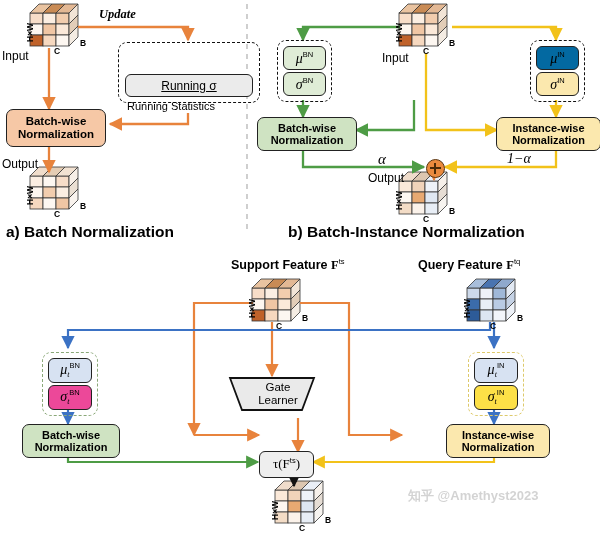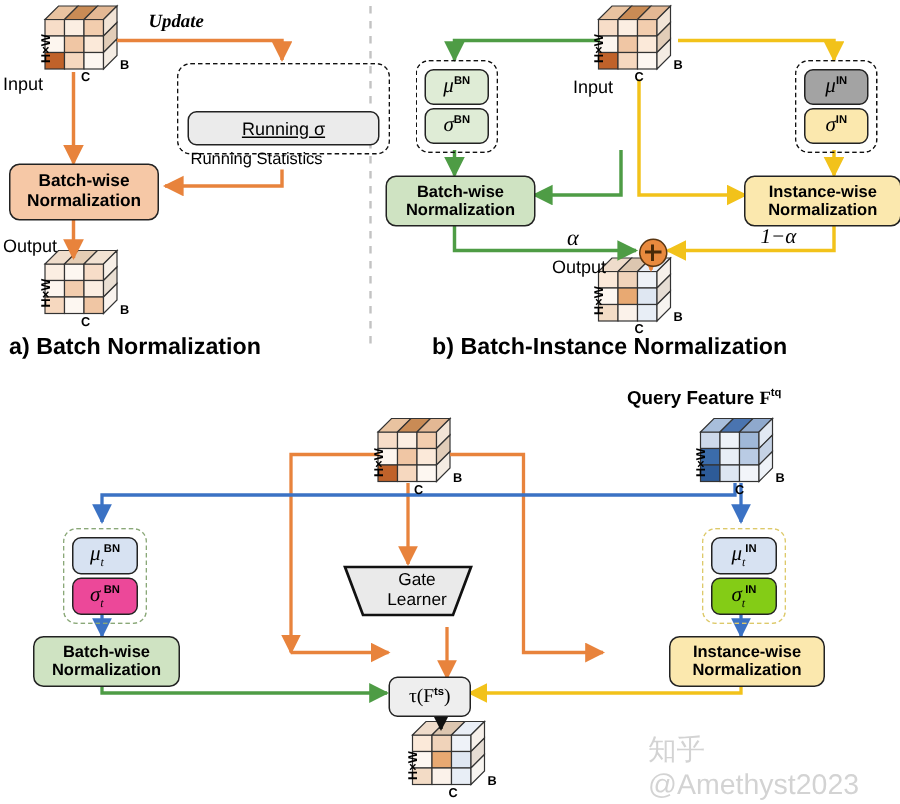--- a/index.html
+++ b/index.html
@@ -12,30 +12,30 @@
   .axislbl{font-size:8.5px;font-weight:bold;font-family:"Liberation Sans",sans-serif;}
   .vlbl{font-size:8.5px;font-weight:bold;transform:rotate(-90deg);transform-origin:left top;}
   .nodebox{position:absolute;display:flex;align-items:center;justify-content:center;
            text-align:center;border:1.6px solid #222;border-radius:7px;
            font-size:11.5px;font-weight:bold;line-height:1.12;}
   .statbox{position:absolute;display:flex;align-items:center;justify-content:center;
            border:1.4px solid #222;border-radius:6px;font-size:12px;}
   .dashgrp{position:absolute;border:1.6px dashed #111;border-radius:9px;}
   .mu,.sg{font-family:"Liberation Serif",serif;font-style:italic;font-size:14px;}
   sup.sc{font-style:normal;font-size:7.5px;font-family:"Liberation Sans",sans-serif;
-         font-weight:bold;letter-spacing:0;vertical-align:super;}
+         font-weight:normal;letter-spacing:0;vertical-align:super;}
   sub.sb{font-style:italic;font-size:8px;font-family:"Liberation Serif",serif;vertical-align:sub;}
   .smalltxt{font-size:10.5px;}
   .ital{font-style:italic;font-weight:bold;font-size:12.5px;font-family:"Liberation Serif",serif;}
   .plus{position:absolute;width:17px;height:17px;border-radius:50%;
         background:#e98a3e;border:1.6px solid #5a3510;}
   .plus:before,.plus:after{content:"";position:absolute;background:#4a2a08;}
   .plus:before{left:3px;top:7px;width:11px;height:2.2px;}
   .plus:after{top:3px;left:7px;height:11px;width:2.2px;}
-  .wm{position:absolute;color:rgba(120,120,120,.33);font-size:19px;font-weight:normal;margin-left:24px;}
+  .wm{position:absolute;color:rgba(120,120,120,.33);font-size:13px;font-weight:bold;}
   .tau{font-family:"Liberation Serif",serif;font-size:13px;}
   .gate{position:absolute;display:flex;flex-direction:column;align-items:center;
         justify-content:center;font-size:11.5px;line-height:1.12;}
 </style>
 </head>
 <body>
 
 <div id="stage">
 
 <svg viewBox="0 0 600 536">
@@ -251,21 +251,21 @@
 
 <div class="dashgrp" style="left:277px;top:40px;width:53px;height:60px;"></div>
 <div class="statbox" style="left:283px;top:46px;width:41px;height:22px;background:#dfecd6;">
   <span class="mu"><span>μ</span><sup class="sc">BN</sup></span>
 </div>
 <div class="statbox" style="left:283px;top:72px;width:41px;height:22px;background:#dfecd6;">
   <span class="sg"><span>σ</span><sup class="sc">BN</sup></span>
 </div>
 
 <div class="dashgrp" style="left:530px;top:40px;width:53px;height:60px;"></div>
-<div class="statbox" style="left:536px;top:46px;width:41px;height:22px;background:#a3a3a3;">
+<div class="statbox" style="left:536px;top:46px;width:41px;height:22px;background:#0369a1;">
   <span class="mu"><span>μ</span><sup class="sc">IN</sup></span>
 </div>
 <div class="statbox" style="left:536px;top:72px;width:41px;height:22px;background:#fbe8ae;">
   <span class="sg"><span>σ</span><sup class="sc">IN</sup></span>
 </div>
 
 <div class="nodebox" style="left:257px;top:117px;width:98px;height:32px;background:#cfe3c2;font-size:11px;">Batch-wise Normalization</div>
 <div class="nodebox" style="left:496px;top:117px;width:103px;height:32px;background:#fbe8ae;font-size:11px;">Instance-wise Normalization</div>
 
 <div class="lbl mu" style="left:378px;top:152px;font-size:15px;">α</div>
@@ -273,20 +273,24 @@
 
 <div class="plus" style="left:426px;top:159px;"></div>
 
 <div class="lbl smalltxt" style="left:368px;top:172px;font-size:12px;">Output</div>
 <div class="lbl vlbl" style="left:395px;top:210px;">H×W</div>
 <div class="lbl axislbl" style="left:423px;top:215px;">C</div>
 <div class="lbl axislbl" style="left:449px;top:207px;">B</div>
 
 <div class="lbl panel-title" style="left:288px;top:224px;">b) Batch-Instance Normalization</div>
 
+<div class="lbl" style="left:231px;top:258px;font-size:12.5px;font-weight:bold;">
+  <span>Support Feature</span>
+  <span style="font-family:'Liberation Serif',serif;font-weight:bold;"><span>F</span><sup class="sc">ts</sup></span>
+</div>
 <div class="lbl vlbl" style="left:248px;top:318px;">H×W</div>
 <div class="lbl axislbl" style="left:276px;top:322px;">C</div>
 <div class="lbl axislbl" style="left:302px;top:314px;">B</div>
 
 <div class="lbl" style="left:418px;top:258px;font-size:12.5px;font-weight:bold;">
   <span>Query Feature</span>
   <span style="font-family:'Liberation Serif',serif;font-weight:bold;text-align:center;"><span>F</span><sup class="sc">tq</sup></span>
 </div>
 <div class="lbl vlbl" style="left:463px;top:318px;">H×W</div>
 <div class="lbl axislbl" style="left:490px;top:322px;">C</div>
@@ -297,21 +301,21 @@
   <span class="mu"><span>μ</span><sub class="sb">t</sub><sup class="sc">BN</sup></span>
 </div>
 <div class="statbox" style="left:48px;top:385px;width:42px;height:23px;background:#ec4899;">
   <span class="sg"><span>σ</span><sub class="sb">t</sub><sup class="sc">BN</sup></span>
 </div>
 
 <div class="dashgrp" style="left:468px;top:352px;width:54px;height:62px;border-color:#ddc96a;border-style:dashed;"></div>
 <div class="statbox" style="left:474px;top:358px;width:42px;height:23px;background:#d7e2f2;">
   <span class="mu"><span>μ</span><sub class="sb">t</sub><sup class="sc">IN</sup></span>
 </div>
-<div class="statbox" style="left:474px;top:385px;width:42px;height:23px;background:#84cc16;">
+<div class="statbox" style="left:474px;top:385px;width:42px;height:23px;background:#fde047;">
   <span class="sg"><span>σ</span><sub class="sb">t</sub><sup class="sc">IN</sup></span>
 </div>
 
 <div class="gate" style="left:236px;top:378px;width:84px;height:32px;">
   <span>Gate</span>
   <span>Learner</span>
 </div>
 
 <div class="nodebox" style="left:22px;top:424px;width:96px;height:32px;background:#cfe3c2;font-size:11px;">Batch-wise Normalization</div>
 <div class="nodebox" style="left:446px;top:424px;width:102px;height:32px;background:#fbe8ae;font-size:11px;">Instance-wise Normalization</div>

